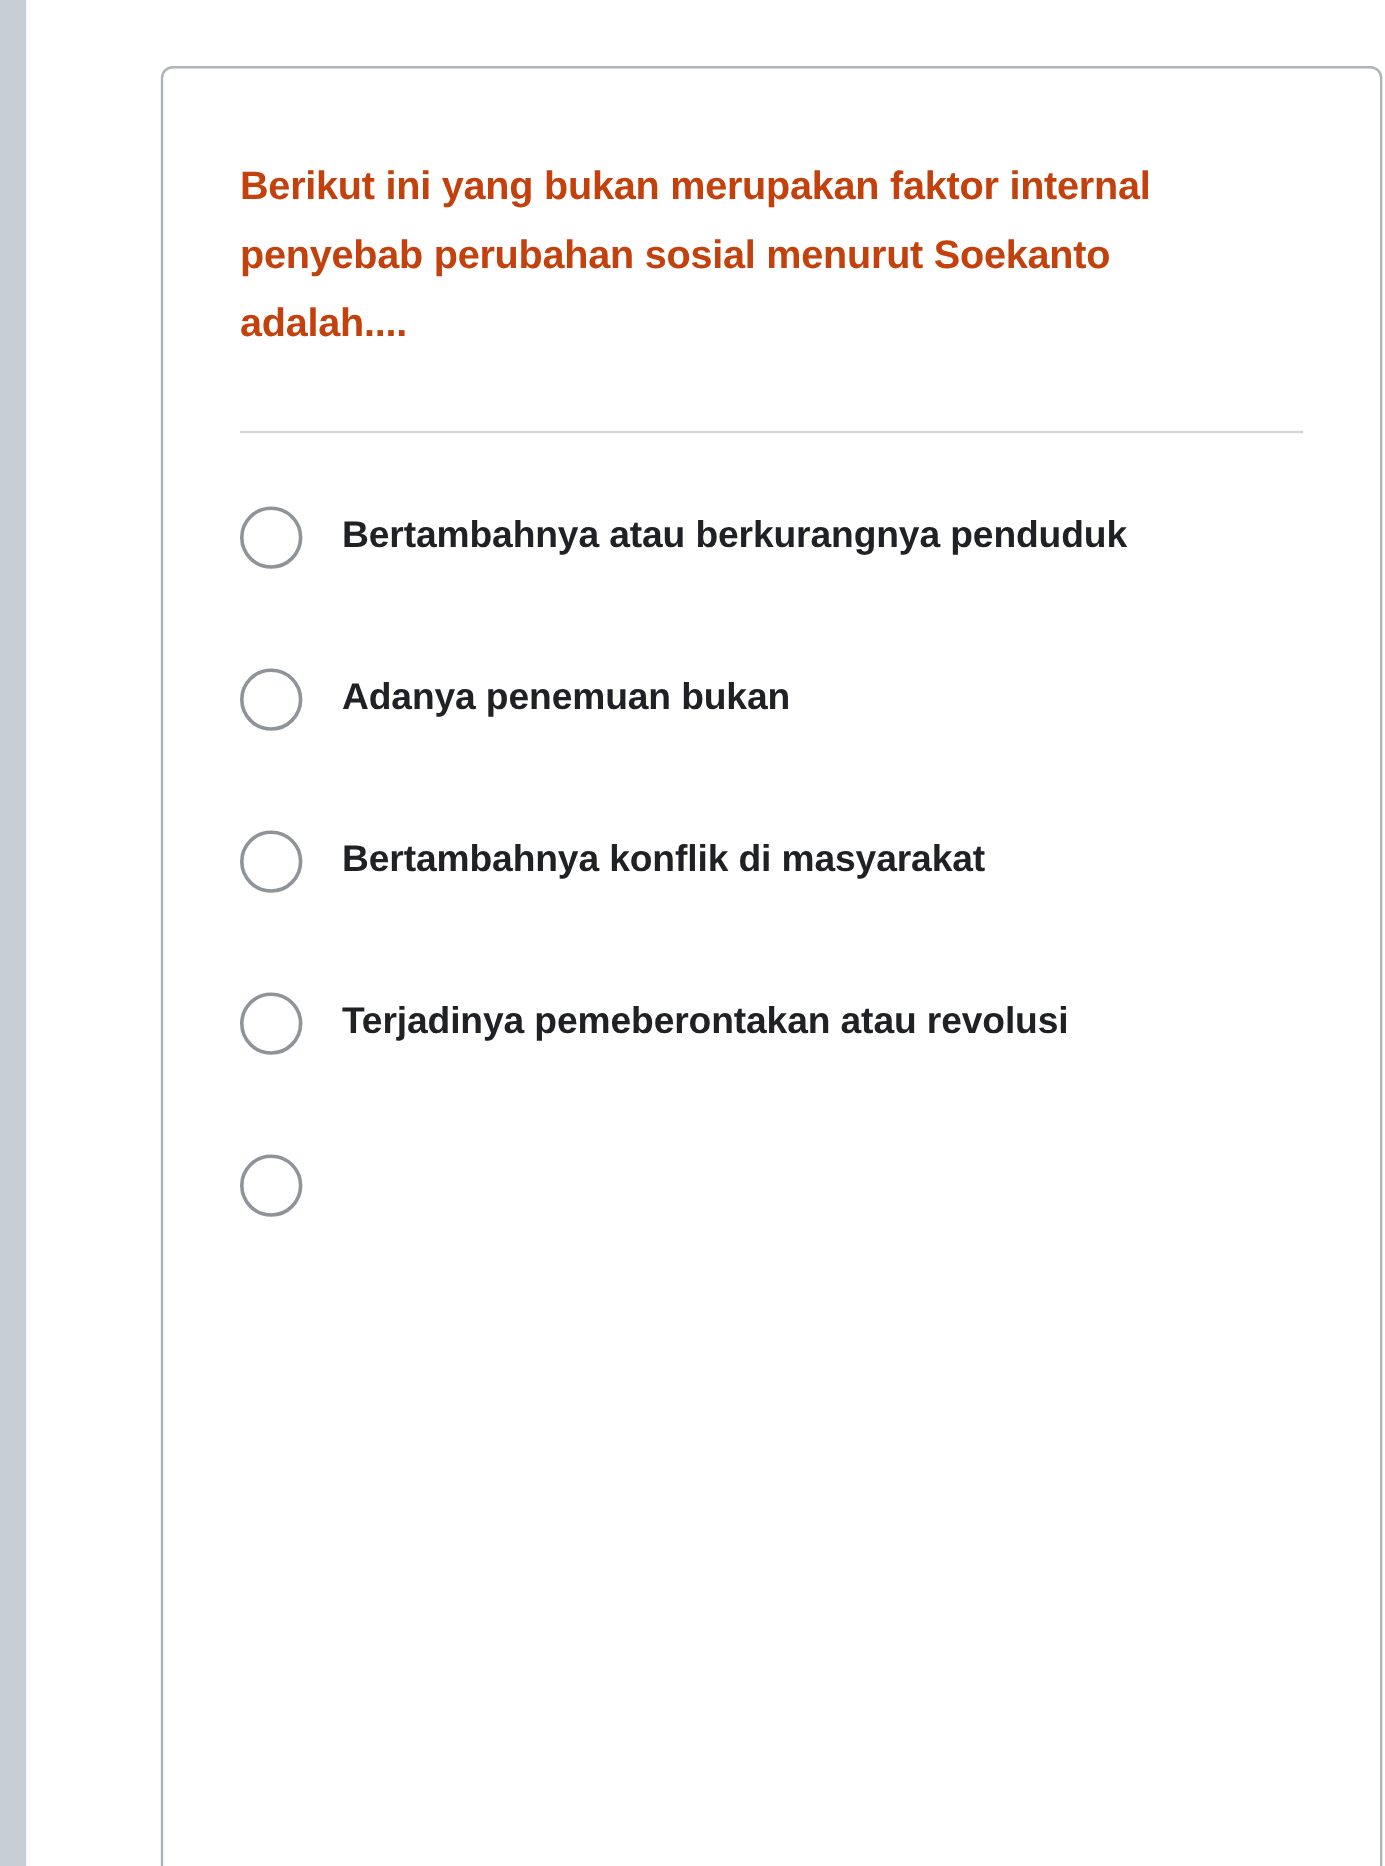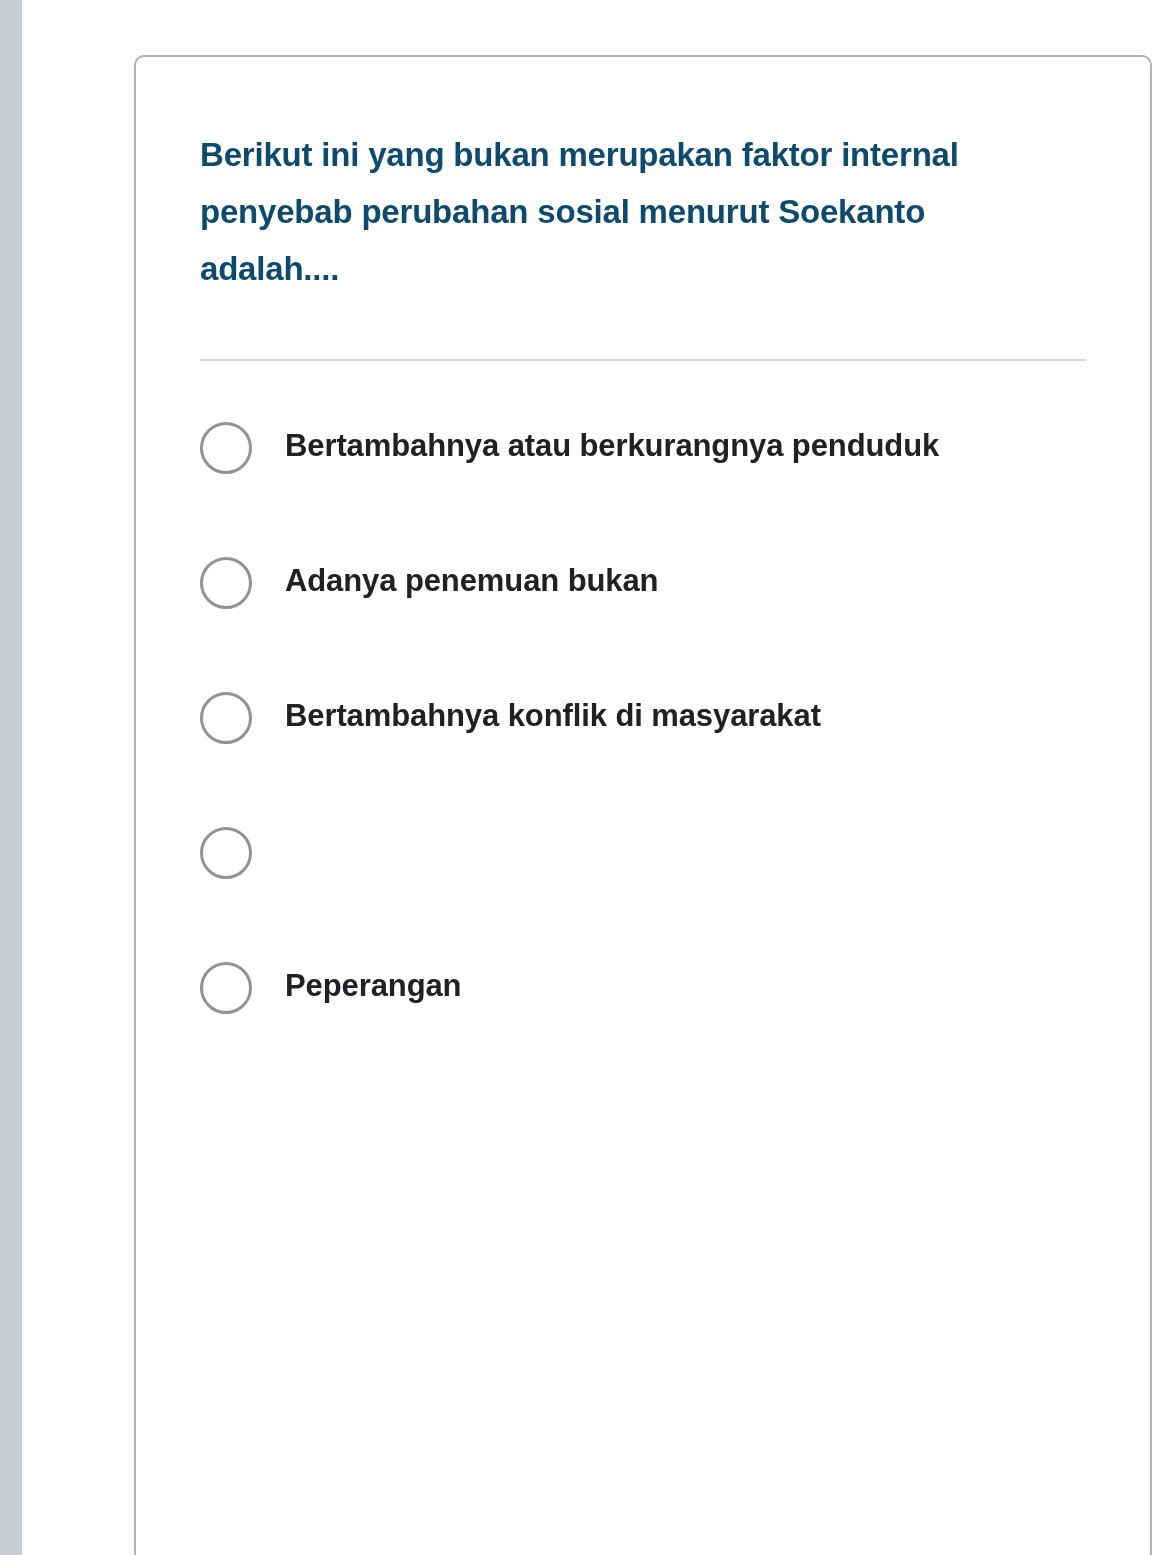--- a/index.html
+++ b/index.html
@@ -44,21 +44,21 @@
     border: 2px solid #aeb4ba;
     border-radius: 10px;
     box-sizing: border-box;
     padding: 70px 64px 40px 64px;
   }
 
   .question-text {
     font-size: 33px;
     line-height: 1.72;
     font-weight: bold;
-    color: #0c4a6e;
+    color: #c2410c;
     letter-spacing: -0.2px;
     max-width: 840px;
   }
 
   .divider {
     margin-top: 62px;
     height: 2px;
     background: #d3d6d9;
     width: 100%;
   }
@@ -122,22 +122,22 @@
         <span class="option-label">Adanya penemuan bukan</span>
       </div>
 
       <div class="option-row">
         <span class="radio"></span>
         <span class="option-label">Bertambahnya konflik di masyarakat</span>
       </div>
 
       <div class="option-row">
         <span class="radio"></span>
+        <span class="option-label">Terjadinya pemeberontakan atau revolusi</span>
       </div>
 
       <div class="option-row">
         <span class="radio"></span>
-        <span class="option-label">Peperangan</span>
       </div>
 
     </div>
   </div>
 </div>
 
 </body></html>

